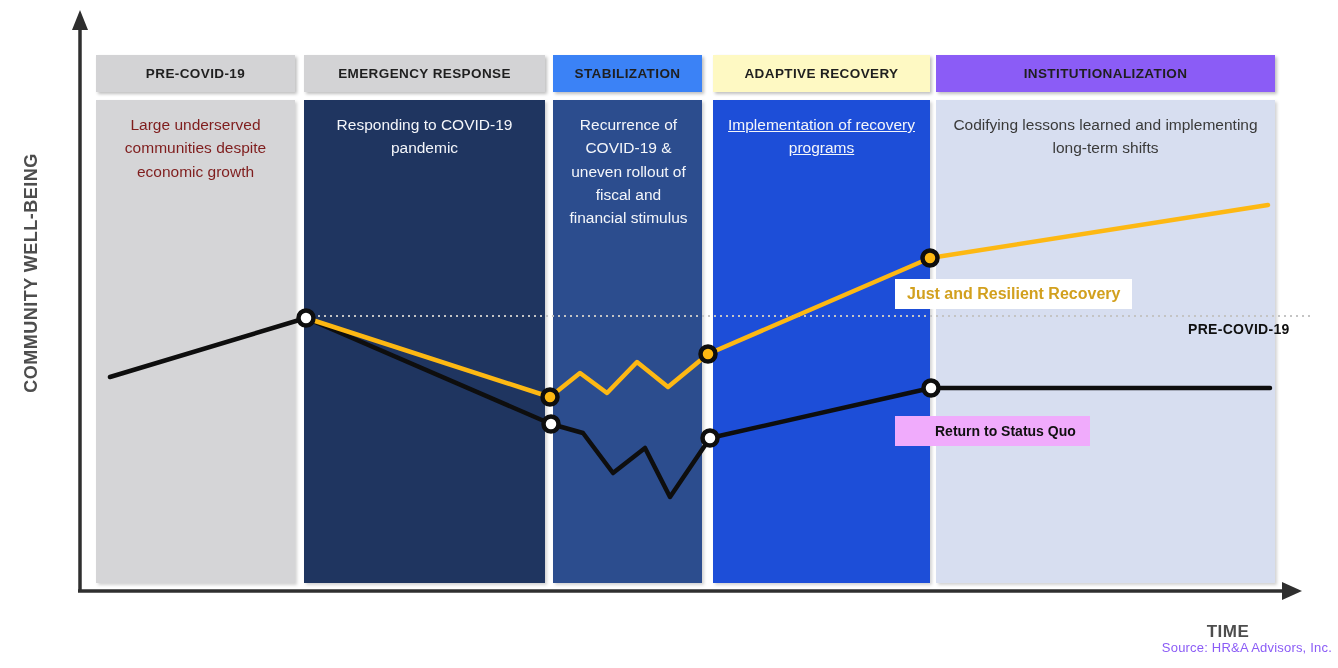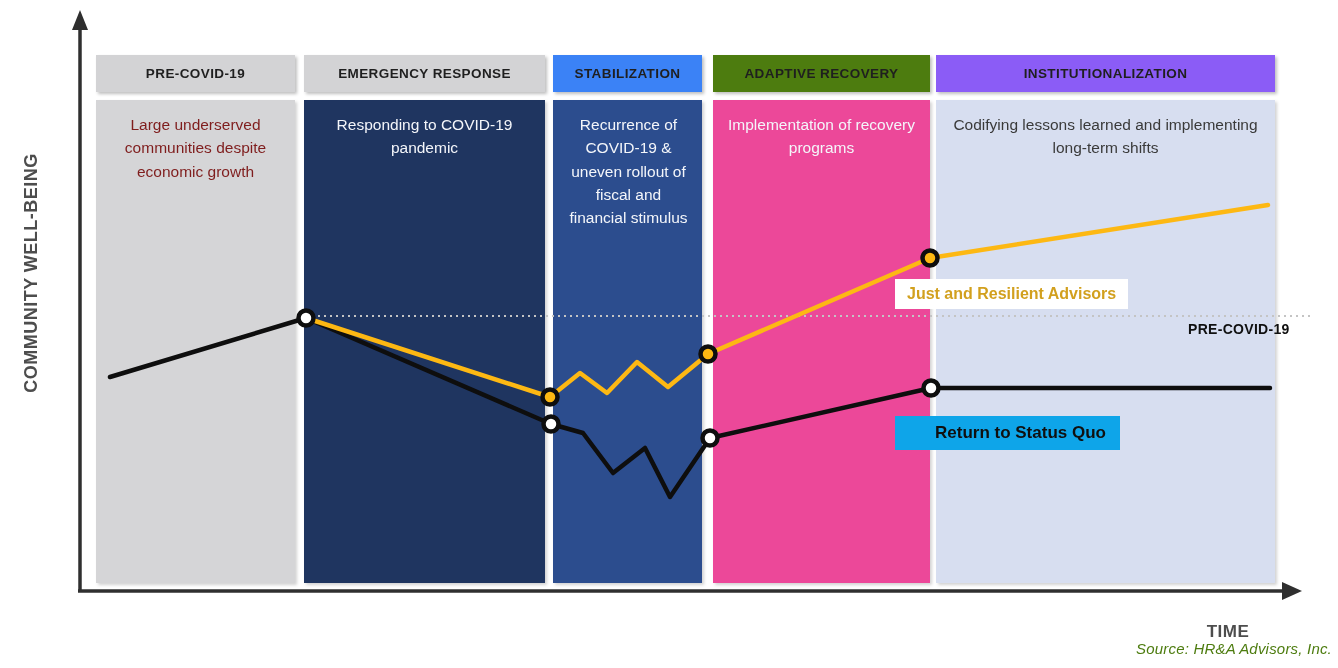--- a/index.html
+++ b/index.html
@@ -11,21 +11,21 @@
   .ylabel{
     position:absolute;left:-214px;top:258px;width:500px;height:30px;
     transform:rotate(-90deg);text-align:center;
     font-size:18px;font-weight:bold;color:#4d4d4d;letter-spacing:.5px;
   }
   .xlabel{
     position:absolute;left:1188px;top:622px;width:80px;text-align:center;
     font-size:17px;font-weight:bold;color:#4d4d4d;letter-spacing:.5px;
   }
   .source{
-    position:absolute;right:6px;top:640px;font-size:15px;color:#4d7c0f;letter-spacing:.2px;font-style:italic;
+    position:absolute;right:6px;top:640px;font-size:13px;color:#8b5cf6;letter-spacing:.2px;
   }
   
   .hdr{
     position:absolute;top:55px;height:37px;z-index:1;
     display:flex;align-items:center;justify-content:center;
     font-size:13.5px;font-weight:bold;letter-spacing:.4px;
     box-shadow:2px 2px 3px rgba(0,0,0,.25);
   }
   .colbody{
     position:absolute;top:100px;height:483px;z-index:1;
@@ -36,42 +36,42 @@
   .c1{left:96px;width:199px}
   .c2{left:304px;width:241px}
   .c3{left:553px;width:149px}
   .c4{left:713px;width:217px}
   .c5{left:936px;width:339px}
   
   .chart-svg{position:absolute;left:0;top:0;z-index:2;pointer-events:none;}
   
   .ann{position:absolute;z-index:3;font-weight:bold;white-space:nowrap;}
   .ann-just{left:895px;top:279px;background:#ffffff;padding:6px 12px;font-size:16px;}
-  .ann-quo{left:895px;top:416px;background:#0ea5e9;padding:7px 14px 7px 40px;font-size:17px;color:#101010;}
+  .ann-quo{left:895px;top:416px;background:#f0abfc;padding:7px 14px 7px 40px;font-size:14px;color:#101010;}
   .ann-precovid{left:1188px;top:321px;font-size:14px;color:#101010;letter-spacing:.3px;}
 </style>
 </head>
 <body>
 
 <div class="canvas">
 
   <div class="ylabel">COMMUNITY WELL-BEING</div>
   <div class="xlabel">TIME</div>
   <div class="source">Source: HR&amp;A Advisors, Inc.</div>
 
   <div class="hdr c1" style="background: rgb(211, 211, 213); color: rgb(31, 31, 31);">PRE-COVID-19</div>
   <div class="hdr c2" style="background: rgb(211, 211, 213); color: rgb(31, 31, 31);">EMERGENCY RESPONSE</div>
   <div class="hdr c3" style="background: #3b82f6; color: rgb(31, 31, 31);">STABILIZATION</div>
-  <div class="hdr c4" style="background: #4d7c0f; color: rgb(31, 31, 31);">ADAPTIVE RECOVERY</div>
+  <div class="hdr c4" style="background: #fef9c3; color: rgb(31, 31, 31);">ADAPTIVE RECOVERY</div>
   <div class="hdr c5" style="background: #8b5cf6; color: rgb(31, 31, 31);">INSTITUTIONALIZATION</div>
 
   <div class="colbody c1" style="background: rgb(213, 213, 215); color: #7f1d1d; text-align: center;">Large underserved communities despite economic growth</div>
   <div class="colbody c2" style="background: rgb(31, 53, 96); color: rgb(244, 246, 250);">Responding to COVID-19 pandemic</div>
   <div class="colbody c3" style="background: rgb(44, 77, 142); color: rgb(244, 246, 250); padding-left: 14px;">Recurrence of COVID-19 &amp; uneven rollout of fiscal and financial stimulus</div>
-  <div class="colbody c4" style="background: #ec4899; color: rgb(244, 246, 250);">Implementation of recovery programs</div>
+  <div class="colbody c4" style="background: #1d4ed8; color: rgb(244, 246, 250); text-decoration: underline;">Implementation of recovery programs</div>
   <div class="colbody c5" style="background: rgb(215, 222, 240); color: rgb(58, 58, 58);">Codifying lessons learned and implementing long-term shifts</div>
 
   <svg class="chart-svg" width="1338" height="668">
 
     <line x1="80" y1="591" x2="80" y2="28" stroke="#2f2f2f" stroke-width="3.5"></line>
     <polygon points="80,10 72,30 88,30" fill="#2f2f2f"></polygon>
 
     <line x1="78" y1="591" x2="1284" y2="591" stroke="#2f2f2f" stroke-width="3.5"></line>
     <polygon points="1302,591 1282,582 1282,600" fill="#2f2f2f"></polygon>
 
@@ -82,17 +82,17 @@
         <circle cx="550" cy="397" r="7.5" fill="#FDB813" stroke="#0e0e0e" stroke-width="4.5"></circle>
         <circle cx="708" cy="354" r="7.5" fill="#FDB813" stroke="#0e0e0e" stroke-width="4.5"></circle>
         <circle cx="930" cy="258" r="7.5" fill="#FDB813" stroke="#0e0e0e" stroke-width="4.5"></circle>
         <circle cx="306" cy="318" r="7.5" fill="#ffffff" stroke="#0e0e0e" stroke-width="4.5"></circle>
         <circle cx="551" cy="424" r="7.5" fill="#ffffff" stroke="#0e0e0e" stroke-width="4.5"></circle>
         <circle cx="710" cy="438" r="7.5" fill="#ffffff" stroke="#0e0e0e" stroke-width="4.5"></circle>
         <circle cx="931" cy="388" r="7.5" fill="#ffffff" stroke="#0e0e0e" stroke-width="4.5"></circle>
       </g>
   </svg>
 
-  <div class="ann ann-just" style="color: rgb(210, 160, 30);">Just and Resilient Advisors</div>
+  <div class="ann ann-just" style="color: rgb(210, 160, 30);">Just and Resilient Recovery</div>
   <div class="ann ann-quo">Return to Status Quo</div>
   <div class="ann ann-precovid">PRE-COVID-19</div>
 
 </div>
 
 </body></html>

